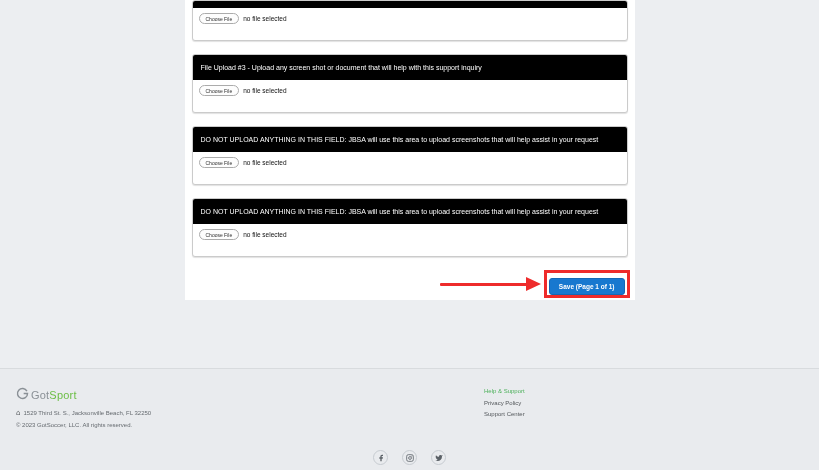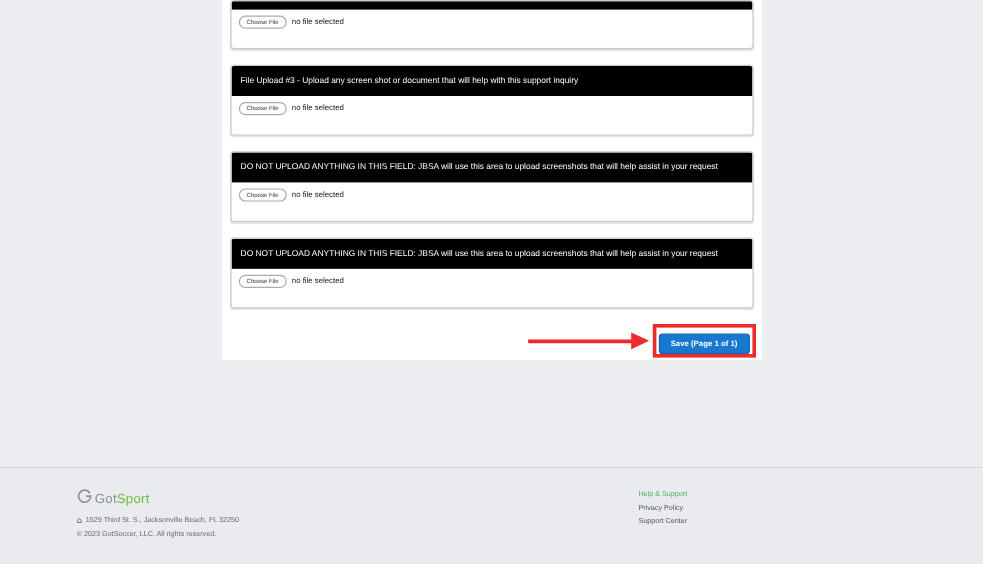--- a/index.html
+++ b/index.html
@@ -91,23 +91,22 @@
     border-bottom: 7.5px solid transparent;
   }
 
   .spacer { height: 55px; }
 
   
   footer {
     margin-top: auto;
     background: #e9ebee;
     border-top: 1px solid #d8dbde;
-    height: 81px;
+    height: 102px;
     padding-top: 17px;
-    padding-left: 48px;
   }
   .footer-cols { position: relative; height: 46px; }
   .footer-left { position: absolute; left: 16px; top: 0; }
   .logo { display: flex; align-items: center; text-decoration: none; }
   .logo-text { font-size: 11px; letter-spacing: 0.2px; margin-left: 2px; }
   .logo-got { color: #8a9096; }
   .logo-sport { color: #6cbe45; }
   .address-line, .copyright-line {
     font-size: 6px; color: #666b70; margin-top: 5px; display: flex; align-items: center;
   }

